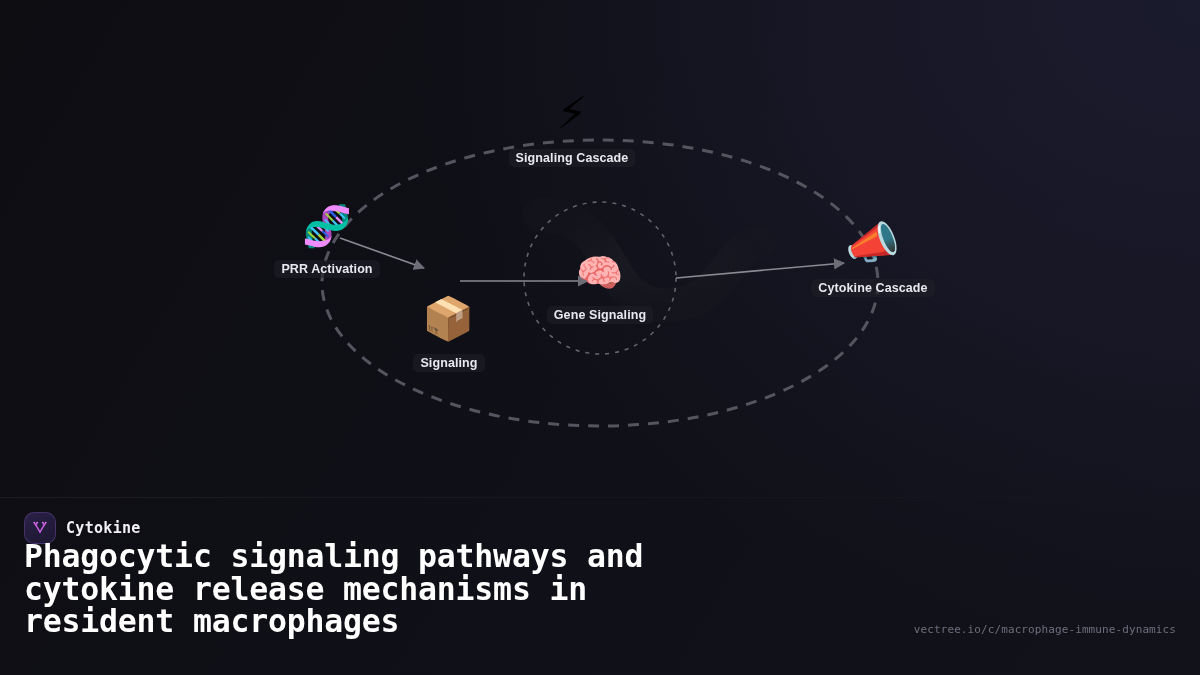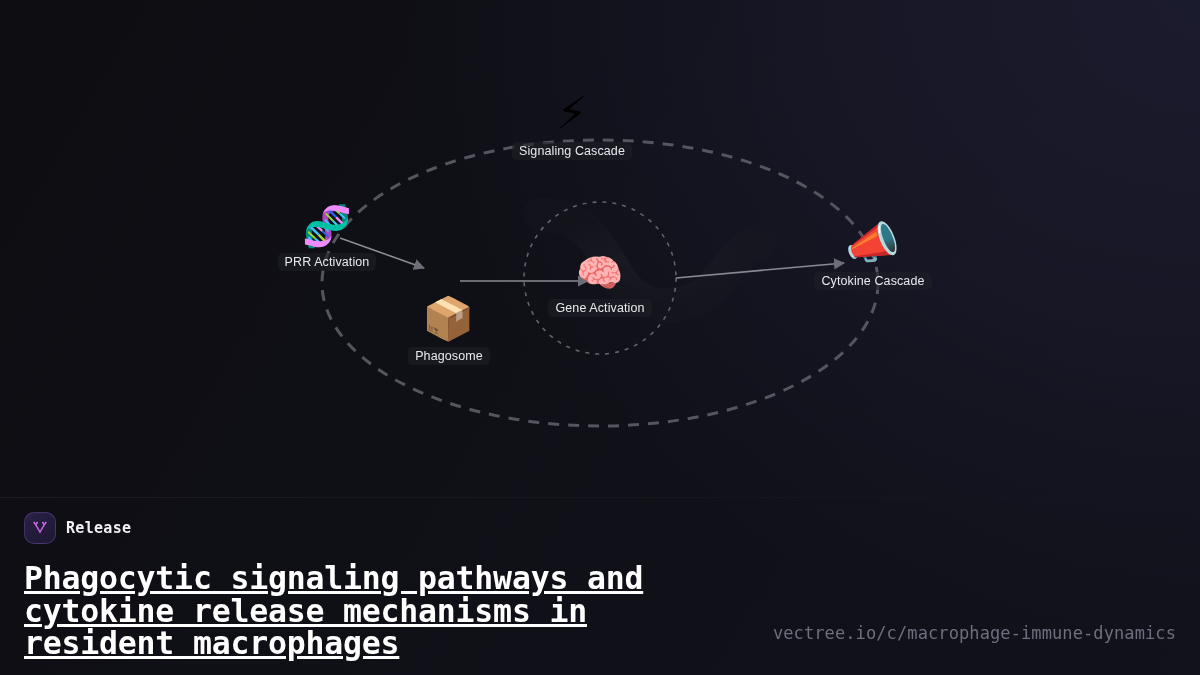--- a/index.html
+++ b/index.html
@@ -22,23 +22,23 @@
   #canvas svg { position:absolute; left:0; top:0; }
 
   .node { position:absolute; display:flex; flex-direction:column; align-items:center; width:200px; margin-left:-100px; }
   .node .glyph {
     font-family:"DejaVu Sans", sans-serif;
     line-height:1;
     text-align:center;
     user-select:none;
   }
   .node .nlabel {
-    margin-top:7px;
+    margin-top:14px;
     font-size:12.5px;
-    font-weight:normal;
+    font-weight:bold;
     color:#e8e8ee;
     letter-spacing:.1px;
     background:rgba(30,30,38,.62);
     padding:2px 7px;
     border-radius:5px;
     white-space:nowrap;
   }
 
   
   #divider { position:absolute; left:0; top:497px; width:1200px; height:1px;
@@ -52,35 +52,34 @@
     background:linear-gradient(150deg,#2b2248 0%,#221b3a 55%,#1d1832 100%);
     border:1px solid rgba(160,110,230,.28);
     display:flex; align-items:center; justify-content:center;
   }
   #brandname {
     font-family:"DejaVu Sans Mono", monospace;
     font-size:15px; font-weight:bold; color:#f0f0f5; letter-spacing:.3px;
   }
 
   #headline {
-    position:absolute; left:24px; top:64px; width:790px;
+    position:absolute; left:24px; top:42px; width:790px;
     font-family:"DejaVu Sans Mono", monospace;
     font-weight:bold;
     font-size:31.5px;
     line-height:32.6px;
     color:#ffffff;
     letter-spacing:-0.2px;
     white-space:pre-line;
-    text-decoration:underline;
   }
 
   #url {
     position:absolute; right:24px; top:125px;
     font-family:"DejaVu Sans Mono", monospace;
-    font-size:17px;
+    font-size:11px;
     color:#6e6e7d;
     letter-spacing:.1px;
   }
 </style>
 </head>
 <body>
 
 <div id="stage">
 
   <div id="canvas">
@@ -115,25 +114,25 @@
         <div class="node" style="left: 572px; top: 90.72px;">
           <div class="glyph" style="font-size: 44px;">⚡</div>
           <div class="nlabel">Signaling Cascade</div>
         </div>
         <div class="node" style="left: 327px; top: 206.2px;">
           <div class="glyph" style="font-size: 40px;">🧬</div>
           <div class="nlabel">PRR Activation</div>
         </div>
         <div class="node" style="left: 449px; top: 297.96px;">
           <div class="glyph" style="font-size: 42px;">📦</div>
-          <div class="nlabel">Phagosome</div>
+          <div class="nlabel">Signaling</div>
         </div>
         <div class="node" style="left: 600px; top: 254.44px;">
           <div class="glyph" style="font-size: 38px;">🧠</div>
-          <div class="nlabel">Gene Activation</div>
+          <div class="nlabel">Gene Signaling</div>
         </div>
         <div class="node" style="left: 873px; top: 220.72px;">
           <div class="glyph" style="font-size: 44px;">📣</div>
           <div class="nlabel">Cytokine Cascade</div>
         </div>
       </div>
   </div>
 
   <div id="divider"></div>
 
@@ -150,21 +149,21 @@
             <path d="M17.8 7.6 L19.6 5.2"></path>
           </g>
           <g fill="#e07df5">
             <circle cx="4.4" cy="4.7" r="1.05"></circle>
             <circle cx="8.1" cy="4.7" r="1.05"></circle>
             <circle cx="15.9" cy="4.7" r="1.05"></circle>
             <circle cx="19.6" cy="4.7" r="1.05"></circle>
           </g>
         </svg>
       </div>
-      <span id="brandname">Release</span>
+      <span id="brandname">Cytokine</span>
     </div>
 
     <h1 id="headline">Phagocytic signaling pathways and
 cytokine release mechanisms in
 resident macrophages</h1>
 
     <div id="url">vectree.io/c/macrophage-immune-dynamics</div>
   </div>
 </div>
 

